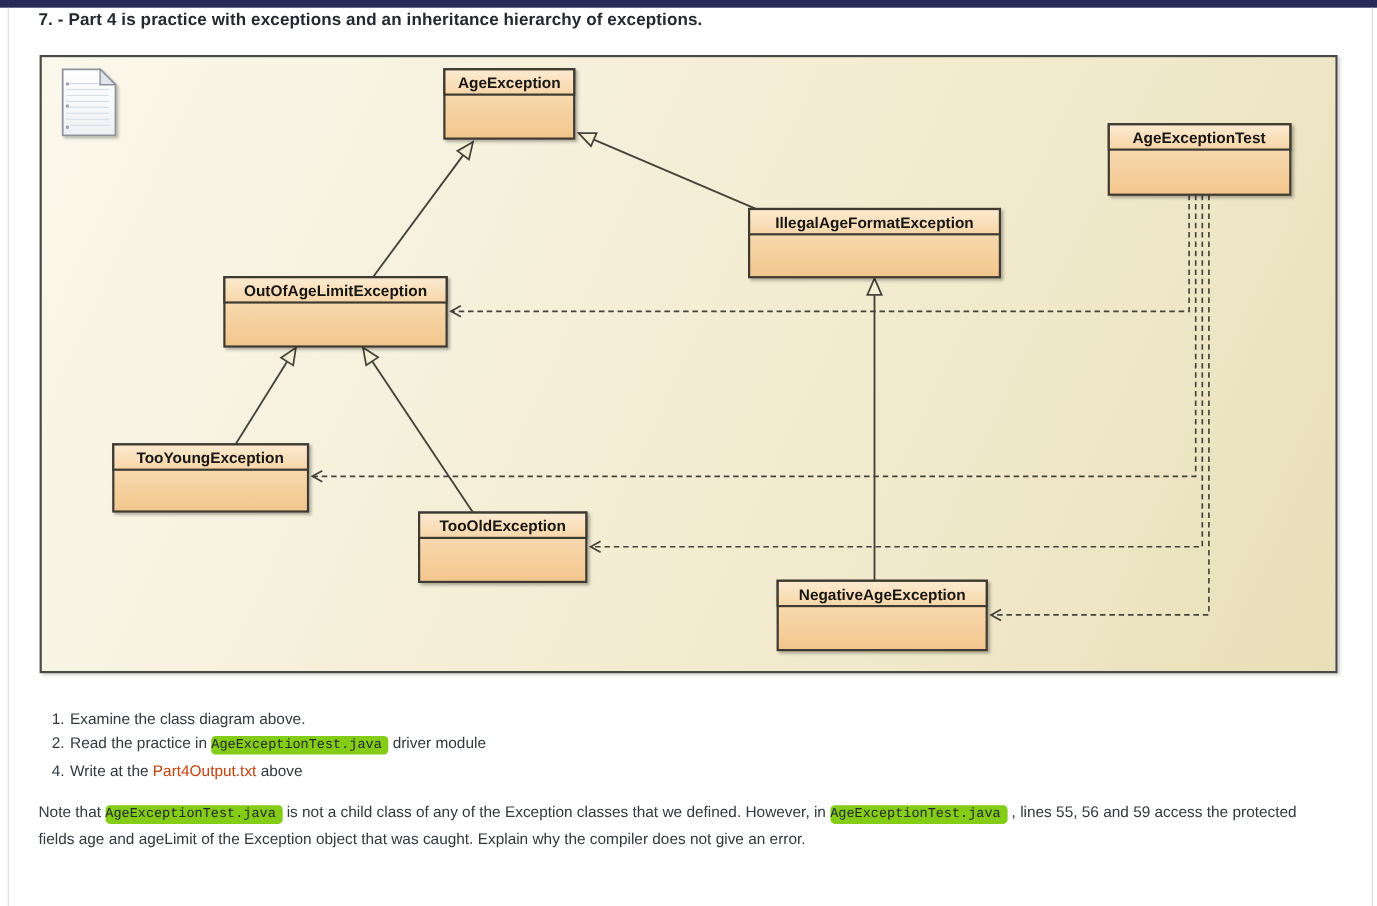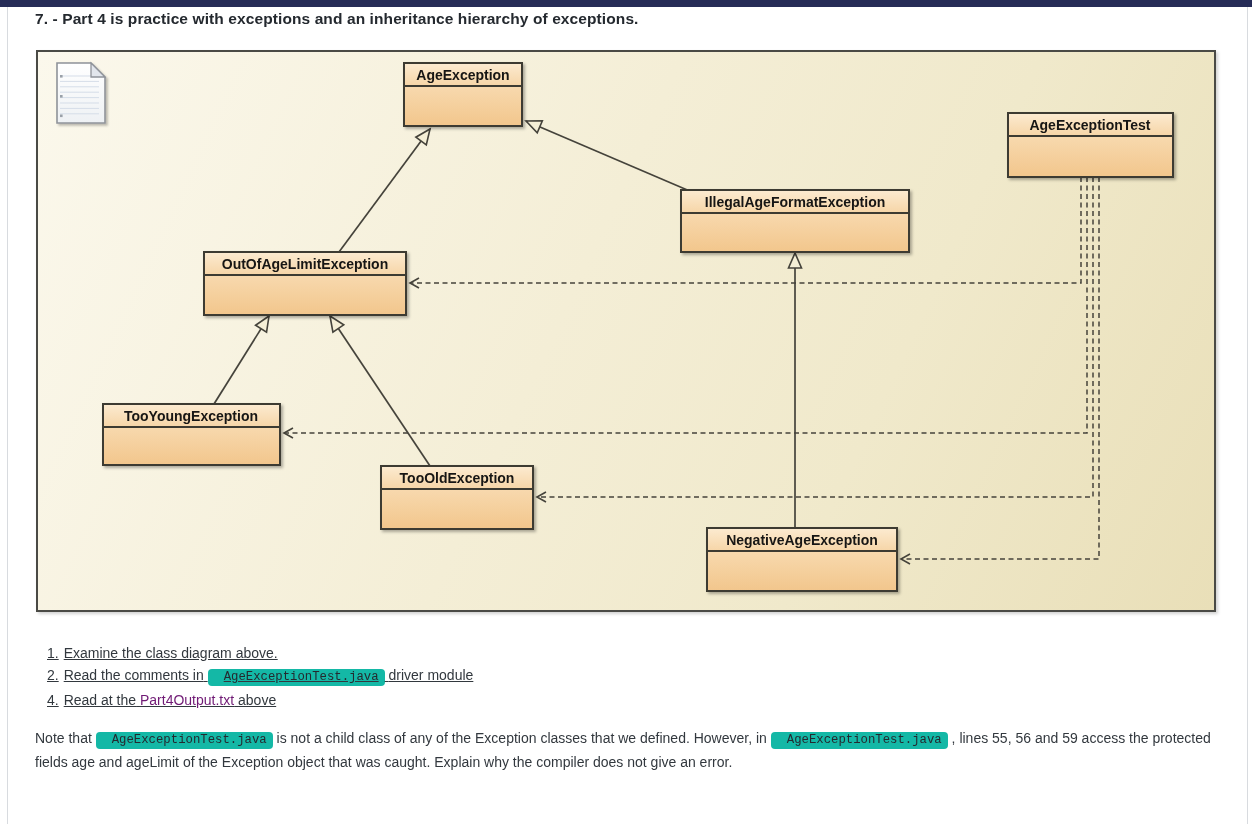--- a/index.html
+++ b/index.html
@@ -35,31 +35,31 @@
   }
   .diagram-panel svg { display: block; }
   .uml-label {
     font-family: "Liberation Sans", "DejaVu Sans", sans-serif;
     font-size: 14px; font-weight: bold; fill: #171512;
   }
   .instructions {
     position: absolute; left: 47px; top: 642px;
     font-size: 14px; color: #32383e;
   }
-  .ins-row { line-height: 22.3px; text-decoration: underline; }
+  .ins-row { line-height: 22.3px; }
   .ins-num { margin-right: 5px; }
   .code-chip {
     font-family: "Liberation Mono", "DejaVu Sans Mono", monospace;
     font-size: 12.3px;
-    background: #14b8a6;
+    background: #84cc16;
     border-radius: 4px;
-    padding: 1px 6px 2px 16px;
+    padding: 1px 6px 2px 0;
     color: #24292f;
   }
-  .file-link { color: #701a75; cursor: pointer; text-decoration: none; }
+  .file-link { color: #c2410c; cursor: pointer; text-decoration: none; }
   .note-paragraph {
     position: absolute; left: 35px; top: 728px;
     width: 1180px;
     font-size: 14px; color: #32383e;
     line-height: 21.5px;
   }
 </style>
 </head>
 <body>
 
@@ -172,24 +172,24 @@
     <g filter="url(#ds)">
       <rect x="669" y="476" width="190" height="63" fill="url(#boxBody)" stroke="#3e3a31" stroke-width="2"></rect>
       <rect x="669" y="476" width="190" height="23" fill="url(#boxTitle)" stroke="#3e3a31" stroke-width="2"></rect>
       <text class="uml-label" x="764" y="493" text-anchor="middle">NegativeAgeException</text>
     </g>
   </svg>
 </div>
 
 <div class="instructions">
   <div class="ins-row"><span class="ins-num">1.</span><span>Examine the class diagram above.</span></div>
-  <div class="ins-row"><span class="ins-num">2.</span><span>Read the comments in</span>
+  <div class="ins-row"><span class="ins-num">2.</span><span>Read the practice in</span>
     <span class="code-chip">AgeExceptionTest.java</span>
     <span>driver module</span></div>
-  <div class="ins-row"><span class="ins-num">4.</span><span>Read at the</span>
+  <div class="ins-row"><span class="ins-num">4.</span><span>Write at the</span>
     <a class="file-link">Part4Output.txt</a>
     <span>above</span></div>
 </div>
 
 <p class="note-paragraph"><span>Note that</span>
   <span class="code-chip">AgeExceptionTest.java</span>
   <span>is not a child class of any of the Exception classes that we defined. However, in</span>
   <span class="code-chip">AgeExceptionTest.java</span>
   <span>, lines 55, 56 and 59 access the protected fields age and ageLimit of the Exception object that was caught. Explain why the compiler does not give an error.</span></p>
 

